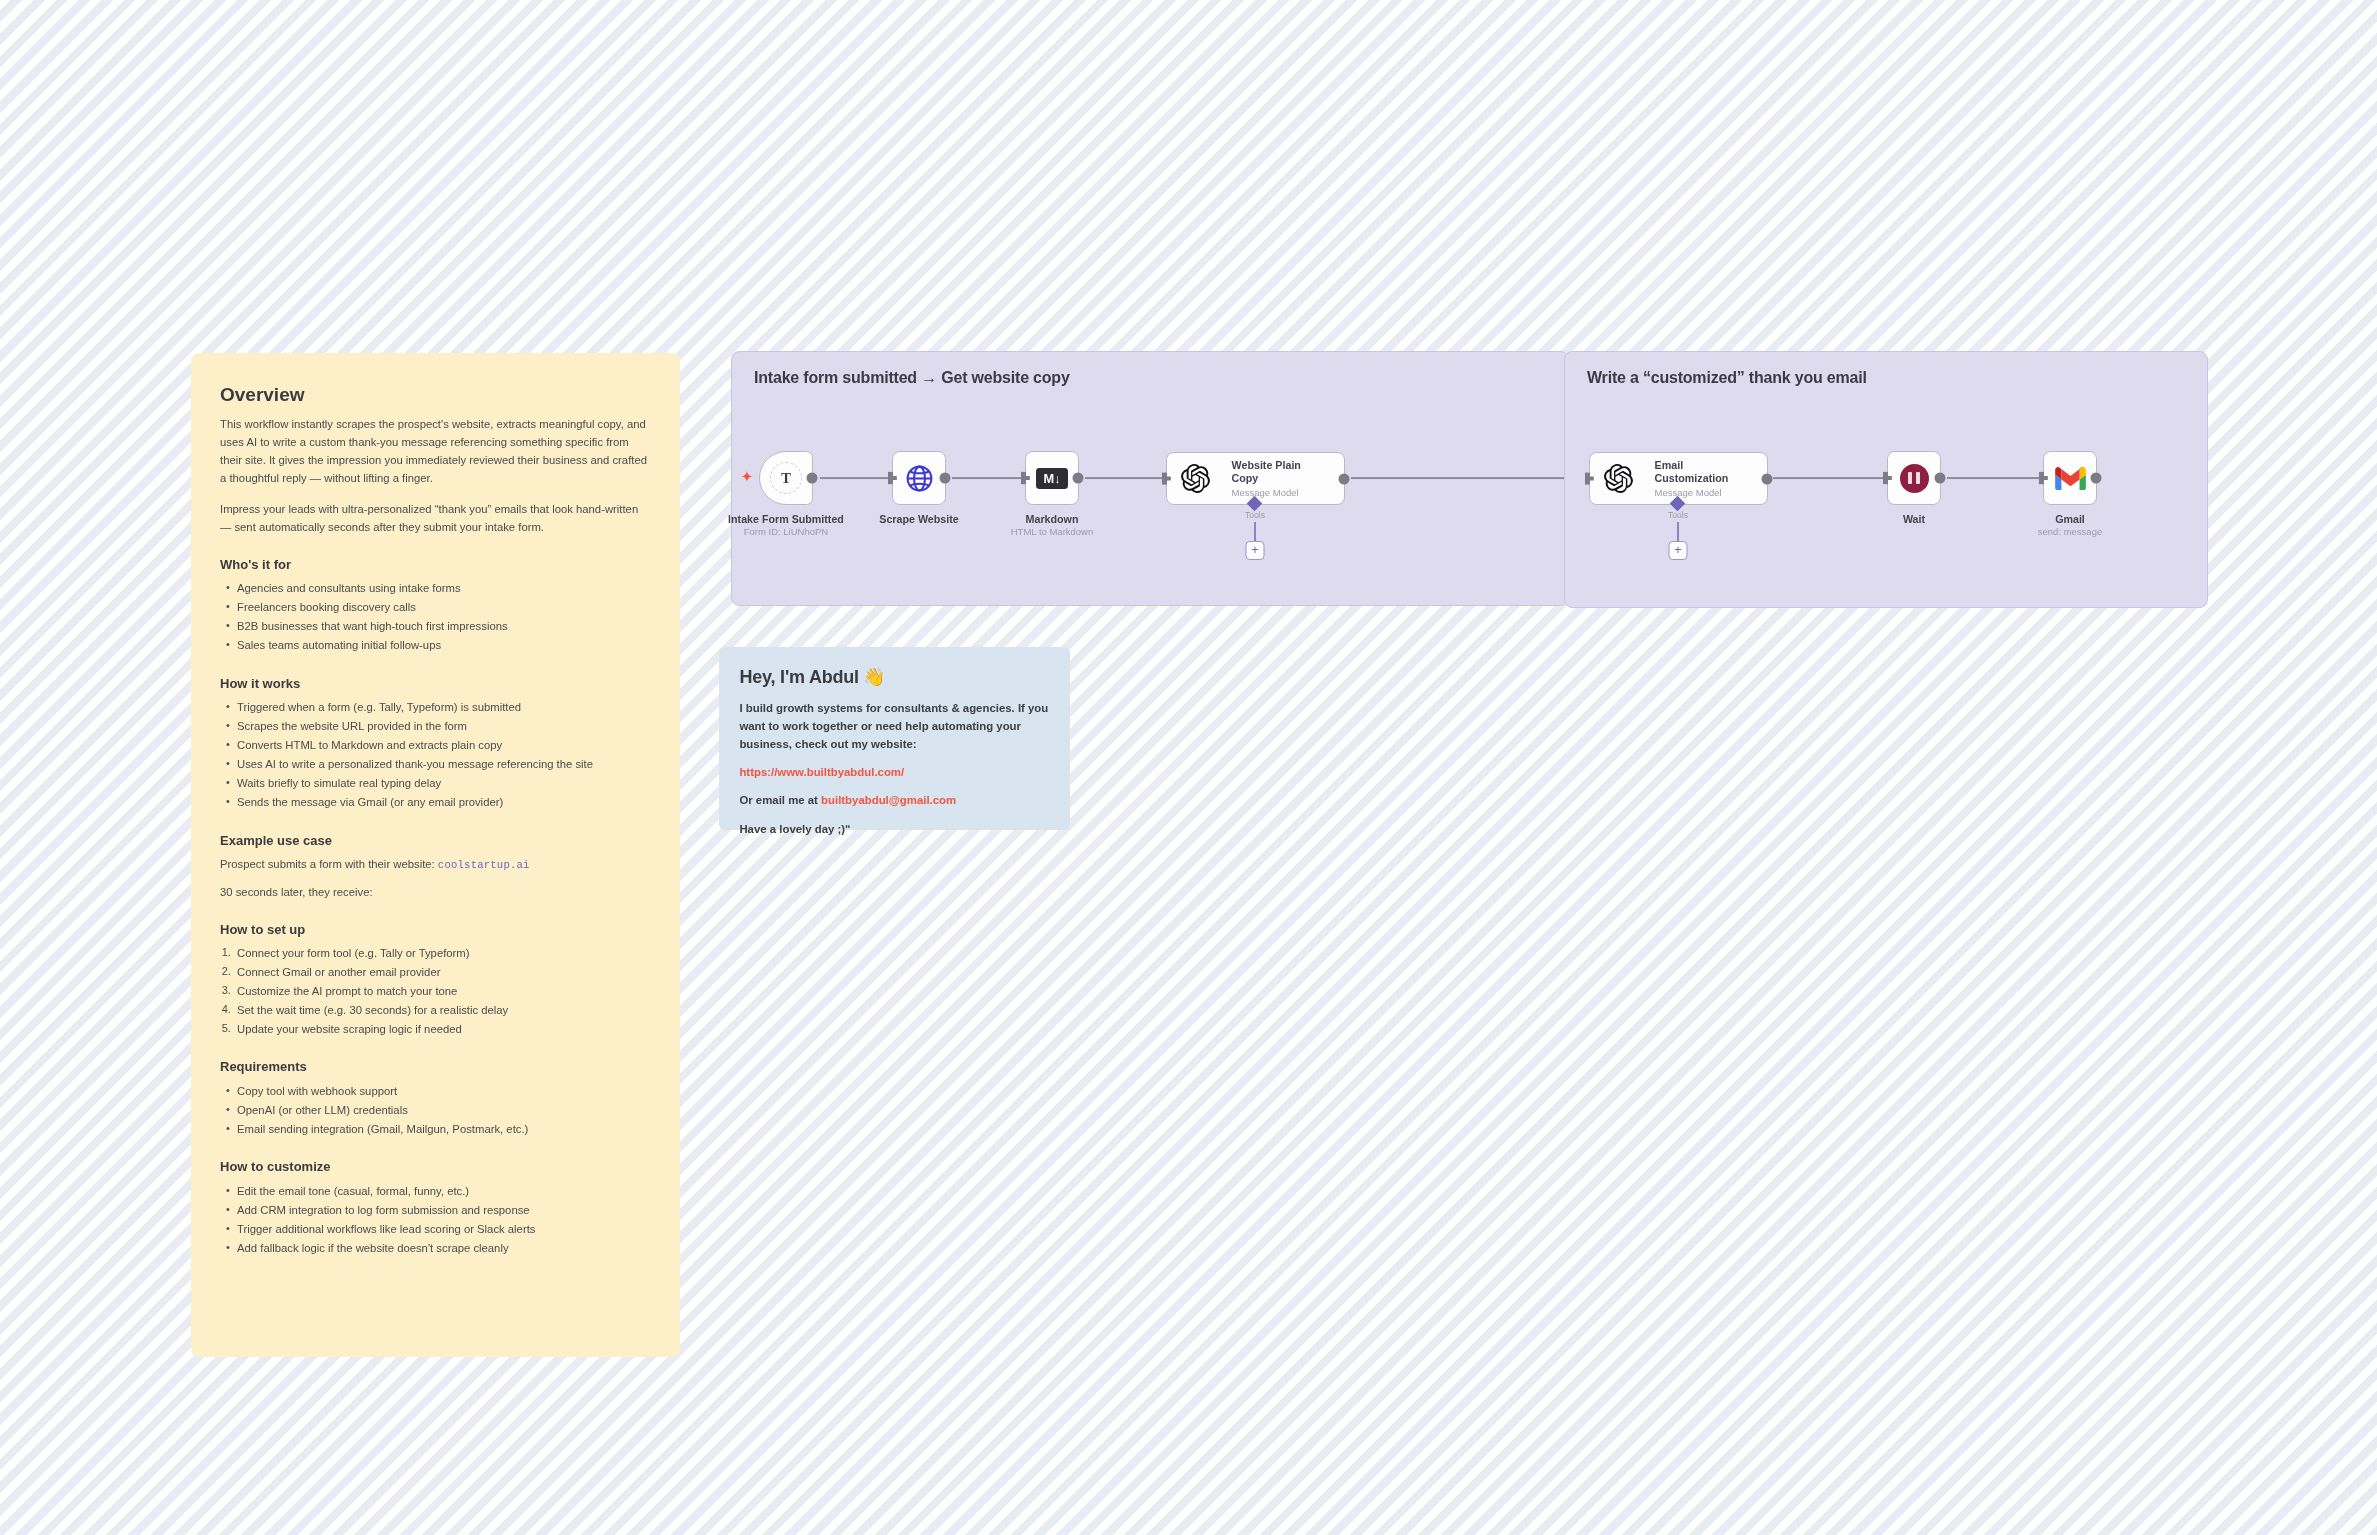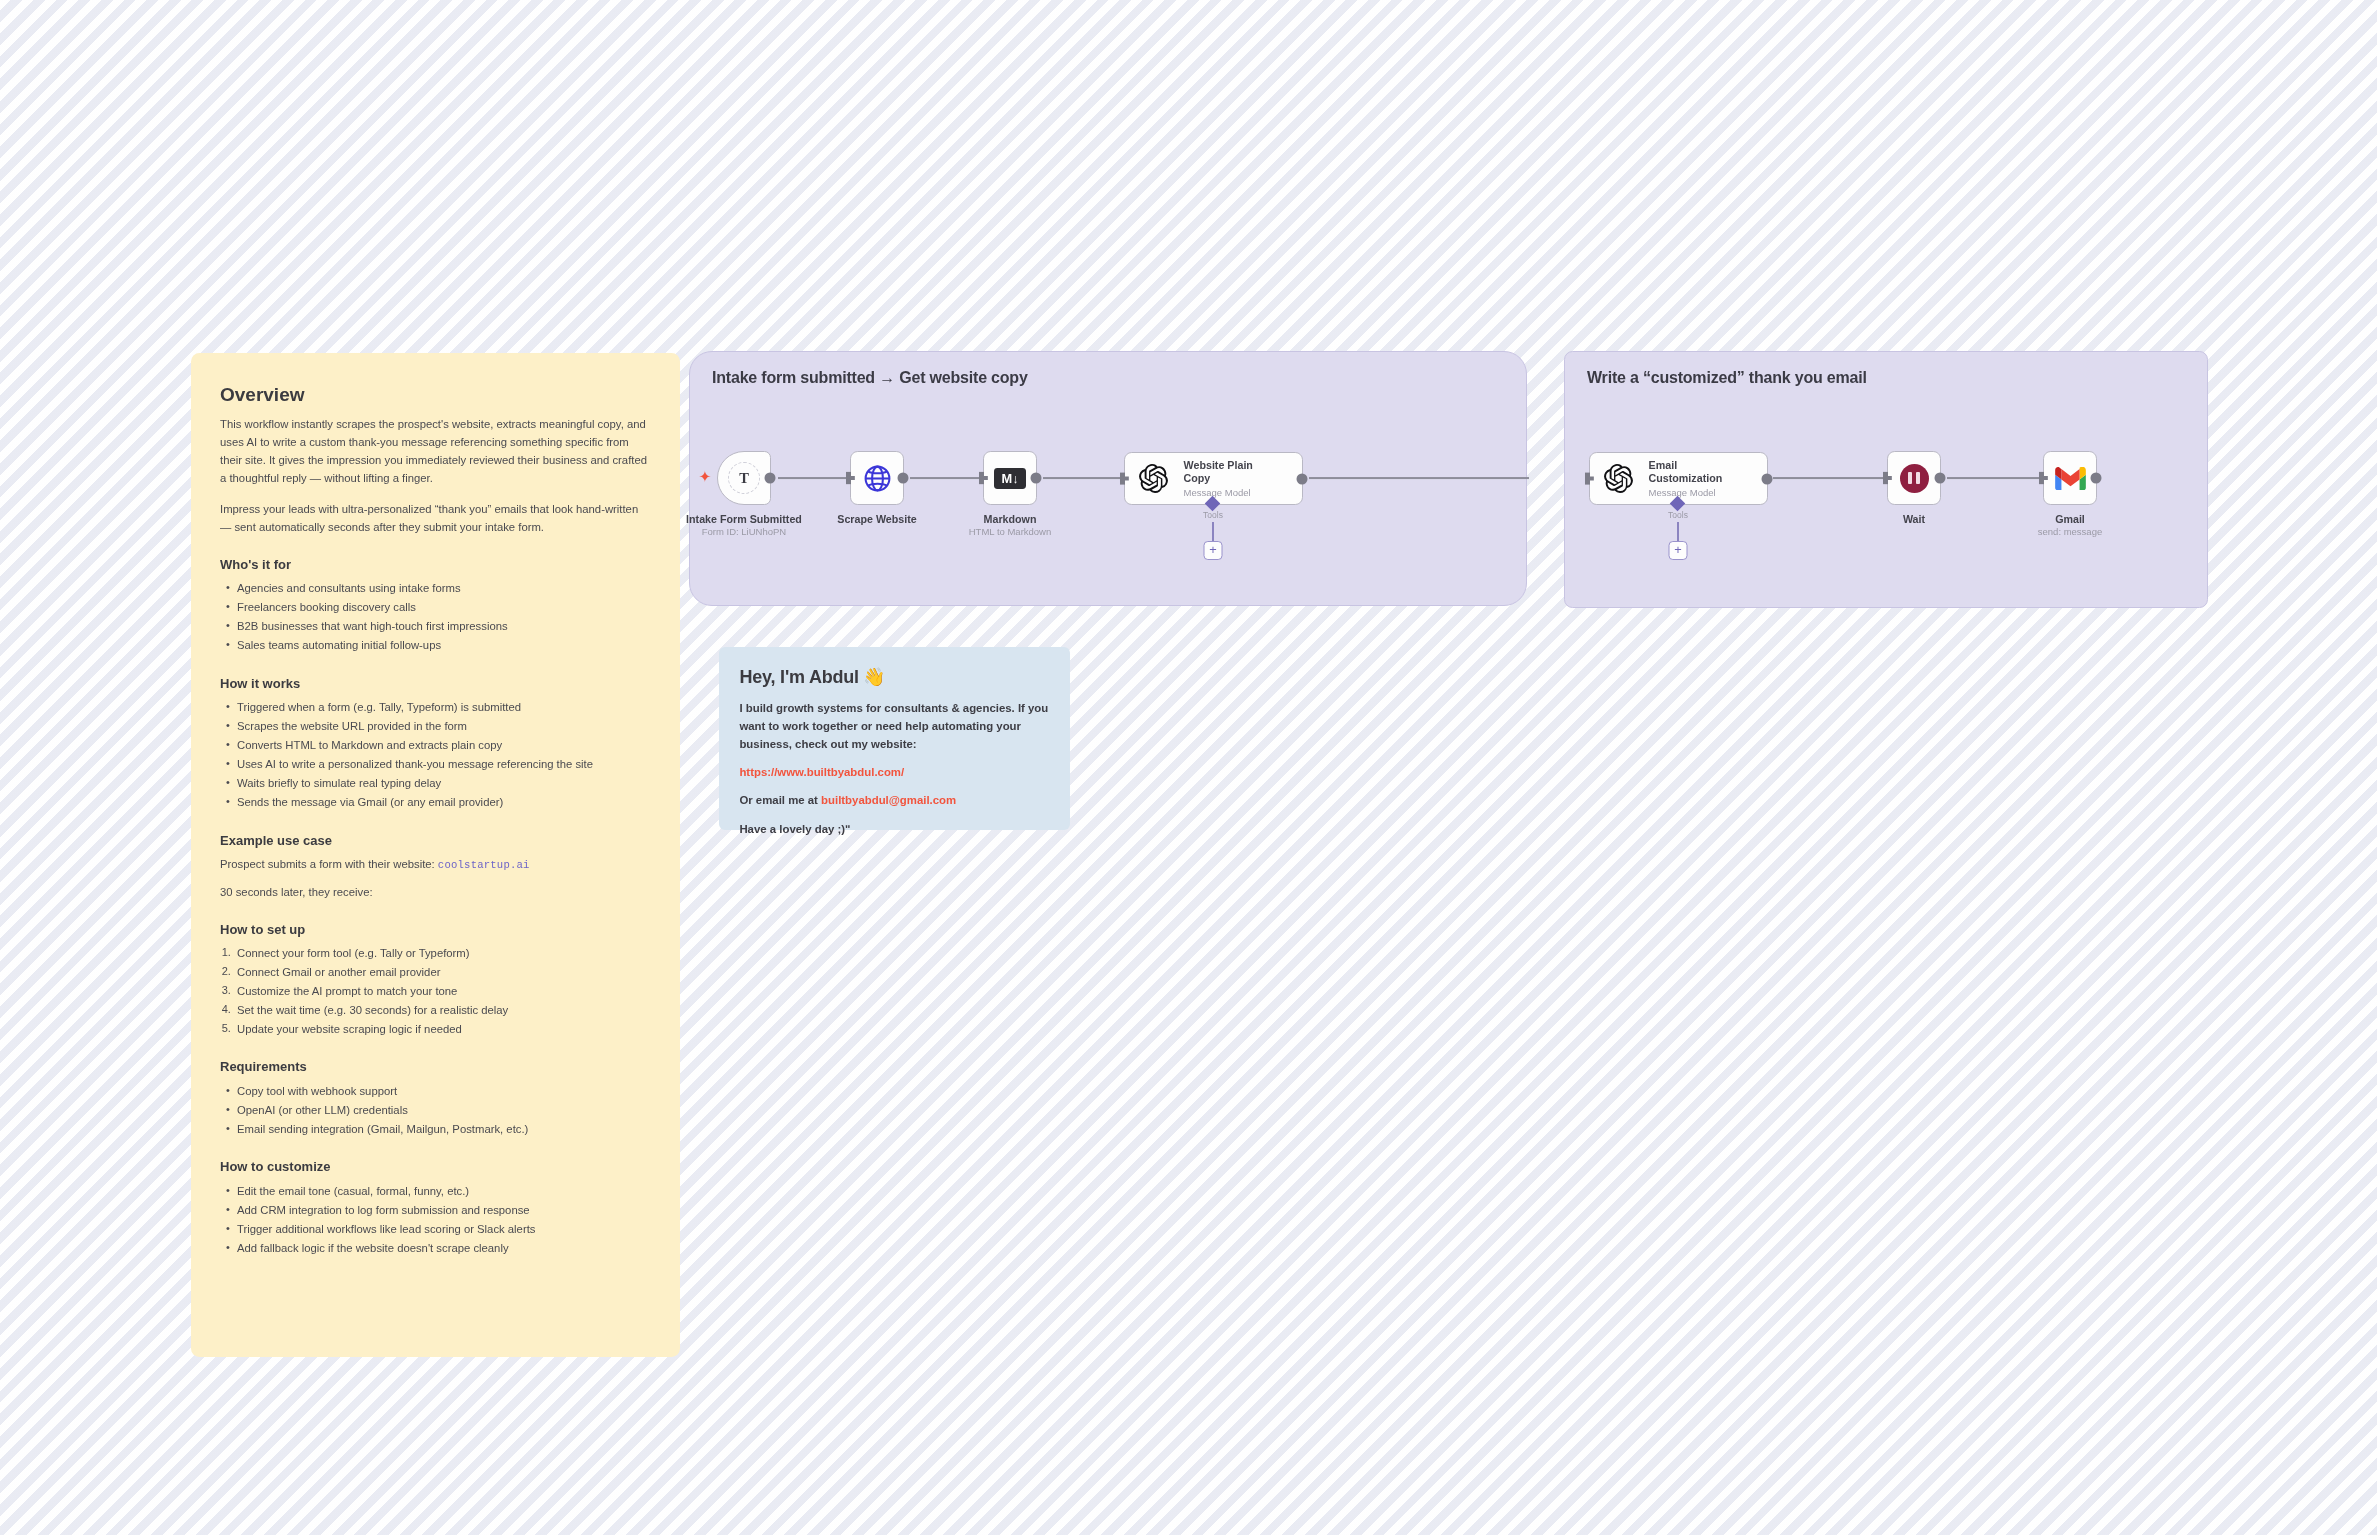--- a/index.html
+++ b/index.html
@@ -134,21 +134,21 @@
     text-decoration: none;
   }
 
   
   .wf-group {
     position: absolute;
     background: #dedbef;
     border: 0.9px solid #c8c4e2;
     border-radius: 8.5px;
   }
-  #group-1 { left: 689px; top: 351px; width: 838px; height: 255px; border-radius: 23px; }
+  #group-1 { left: 731px; top: 351px; width: 838px; height: 255px; }
   #group-2 { left: 1564px; top: 351px; width: 644px; height: 257px; }
   .wf-group-title {
     position: absolute;
     top: 17px;
     left: 22px;
     font-size: 16px;
     font-weight: 700;
     color: #3b3b45;
     letter-spacing: -0.2px;
     white-space: nowrap;
@@ -161,21 +161,21 @@
     border: 1.2px solid #b9b8c4;
     border-radius: 7.7px;
     display: flex;
     align-items: center;
     justify-content: center;
   }
   .node.trigger {
     border-radius: 32px 7.7px 7.7px 32px;
   }
   .node.sq { width: 54px; height: 54px; }
-  .node.wide { width: 179px; height: 53px; justify-content: flex-start; padding-left: 13.6px; gap: 16px; }
+  .node.wide { width: 179px; height: 53px; justify-content: flex-start; padding-left: 13.6px; gap: 22px; }
 
   .node-label {
     position: absolute;
     top: 100%;
     left: 50%;
     transform: translateX(-50%);
     margin-top: 8.5px;
     text-align: center;
     white-space: nowrap;
   }

